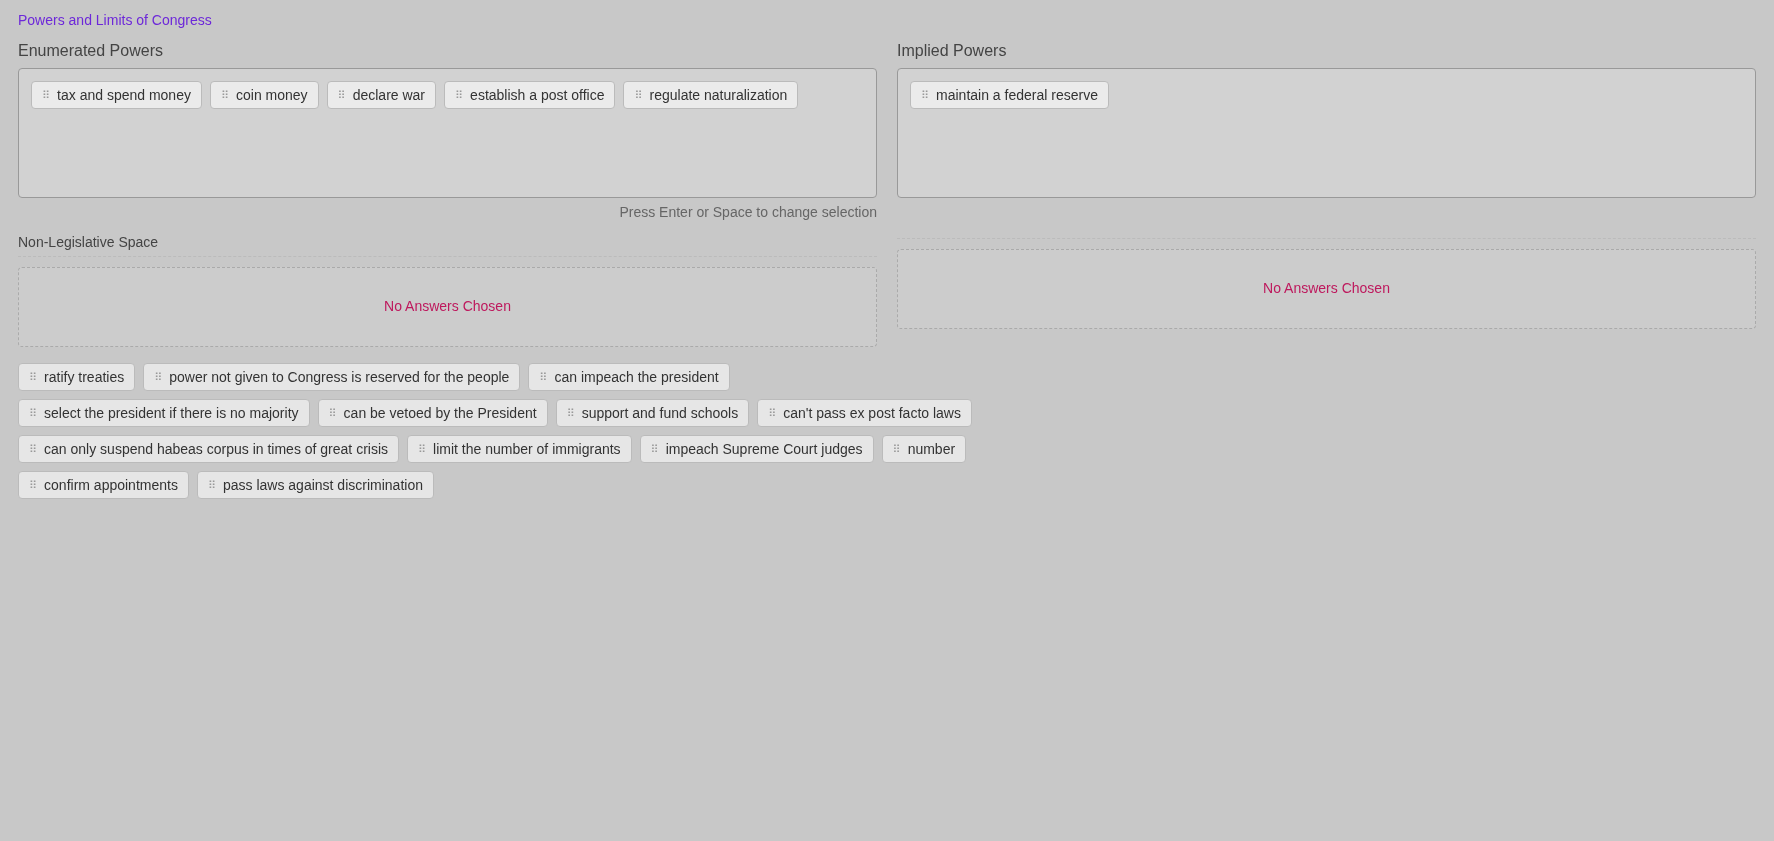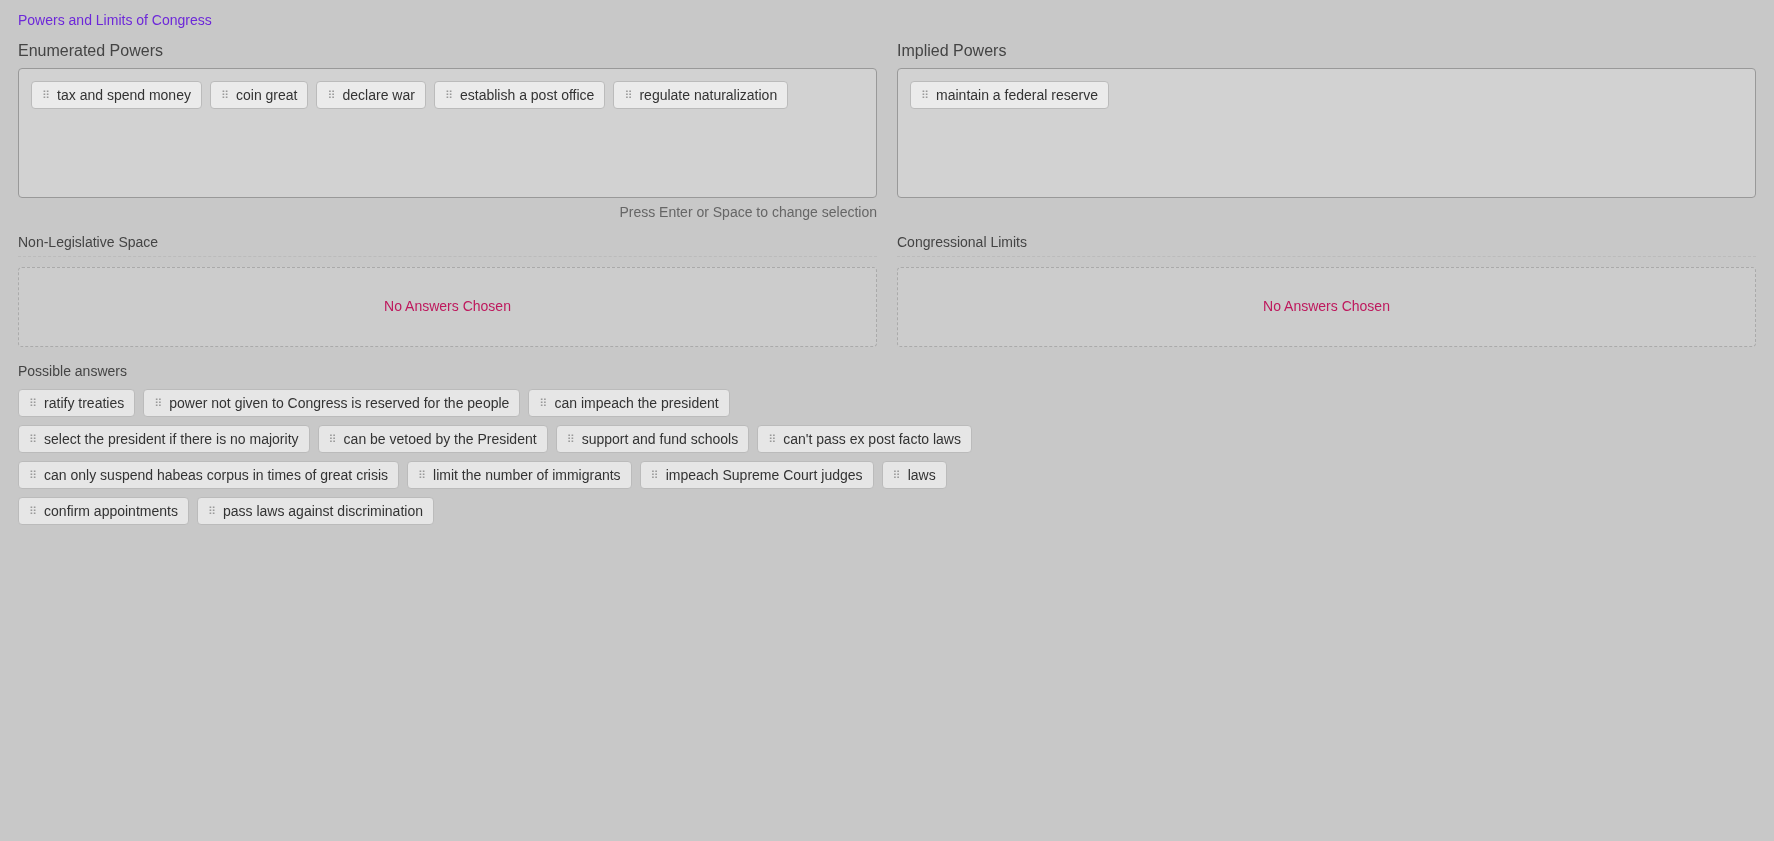--- a/index.html
+++ b/index.html
@@ -146,21 +146,21 @@
     <div class="section-row">
       <div class="section-label">Enumerated Powers</div>
       <div class="drop-zone" id="enumerated-zone">
 
       <div class="chip">
             <span class="chip-icon">⠿</span>
             <span>tax and spend money</span>
           </div>
           <div class="chip">
             <span class="chip-icon">⠿</span>
-            <span>coin great</span>
+            <span>coin money</span>
           </div>
           <div class="chip">
             <span class="chip-icon">⠿</span>
             <span>declare war</span>
           </div>
           <div class="chip">
             <span class="chip-icon">⠿</span>
             <span>establish a post office</span>
           </div>
           <div class="chip">
@@ -188,30 +188,28 @@
 
 <div class="non-leg-congressional">
   <div>
     <div class="sublabel">Non-Legislative Space</div>
     <hr class="section-divider">
     <div class="drop-zone dashed">
       <div class="no-answers">No Answers Chosen</div>
     </div>
   </div>
   <div>
-    <div class="sublabel">Congressional Limits</div>
     <hr class="section-divider">
     <div class="drop-zone dashed">
       <div class="no-answers">No Answers Chosen</div>
     </div>
   </div>
 </div>
 
 <div class="possible-answers-section">
-  <div class="possible-answers-label">Possible answers</div>
   <div id="possible-answers-container">
 
   <div class="chips-row">
         <div class="chip">
           <span class="chip-icon">⠿</span>
           <span>ratify treaties</span>
         </div>
         <div class="chip">
           <span class="chip-icon">⠿</span>
           <span>power not given to Congress is reserved for the people</span>
@@ -247,21 +245,21 @@
         <div class="chip">
           <span class="chip-icon">⠿</span>
           <span>limit the number of immigrants</span>
         </div>
         <div class="chip">
           <span class="chip-icon">⠿</span>
           <span>impeach Supreme Court judges</span>
         </div>
         <div class="chip">
           <span class="chip-icon">⠿</span>
-          <span>laws</span>
+          <span>number</span>
         </div>
       </div>
       <div class="chips-row">
         <div class="chip">
           <span class="chip-icon">⠿</span>
           <span>confirm appointments</span>
         </div>
         <div class="chip">
           <span class="chip-icon">⠿</span>
           <span>pass laws against discrimination</span>

